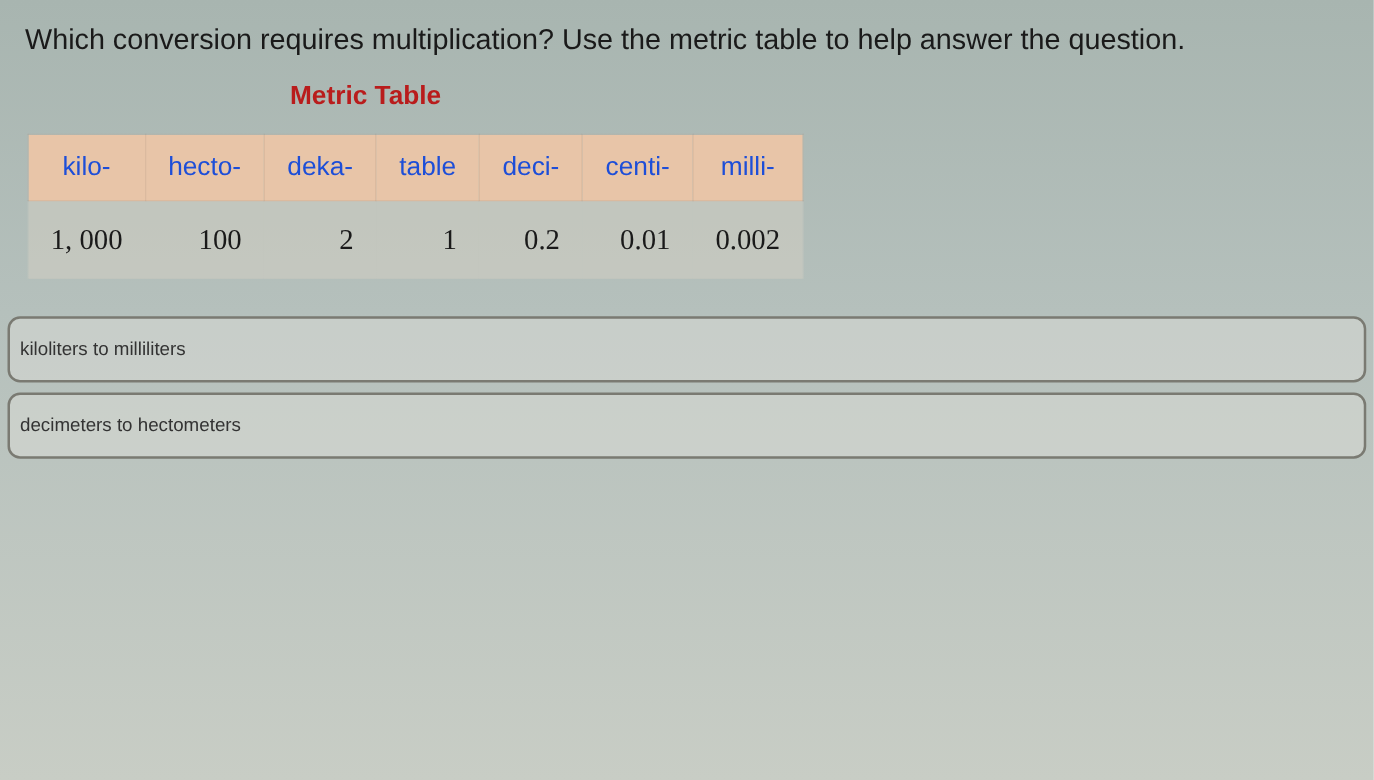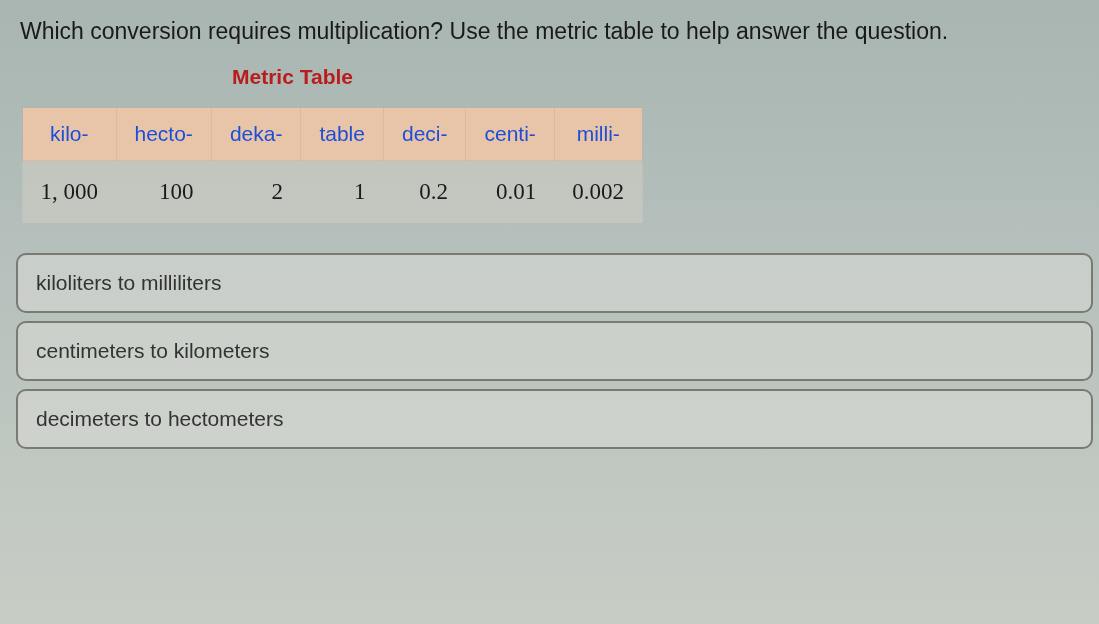--- a/index.html
+++ b/index.html
@@ -53,27 +53,26 @@
       color: #1a1a1a;
       font-family: 'Times New Roman', serif;
       background: rgba(210, 205, 195, 0.35);
     }
     .options {
       padding: 0 6px;
     }
     .option {
       border: 2px solid #7a7a72;
       border-radius: 10px;
-      padding: 16px 18px;
+      padding: 16px 8px;
       margin-bottom: 8px;
-      font-size: 21px;
+      font-size: 15px;
       color: #333;
       background: rgba(235, 232, 225, 0.35);
       cursor: pointer;
-      margin-left: 10px;
     }
   </style>
 </head>
 <body>
 
 <div class="question">Which conversion requires multiplication? Use the metric table to help answer the question.</div>
 
 <div class="table-wrap">
   <div class="table-title">Metric Table</div>
   <table class="metric">
@@ -95,15 +94,14 @@
       <td>0.2</td>
       <td>0.01</td>
       <td>0.002</td>
     </tr>
   </tbody>
     </table>
 </div>
 
 <div class="options">
   <div class="option">kiloliters to milliliters</div>
-  <div class="option">centimeters to kilometers</div>
   <div class="option">decimeters to hectometers</div>
 </div>
 
 </body></html>

